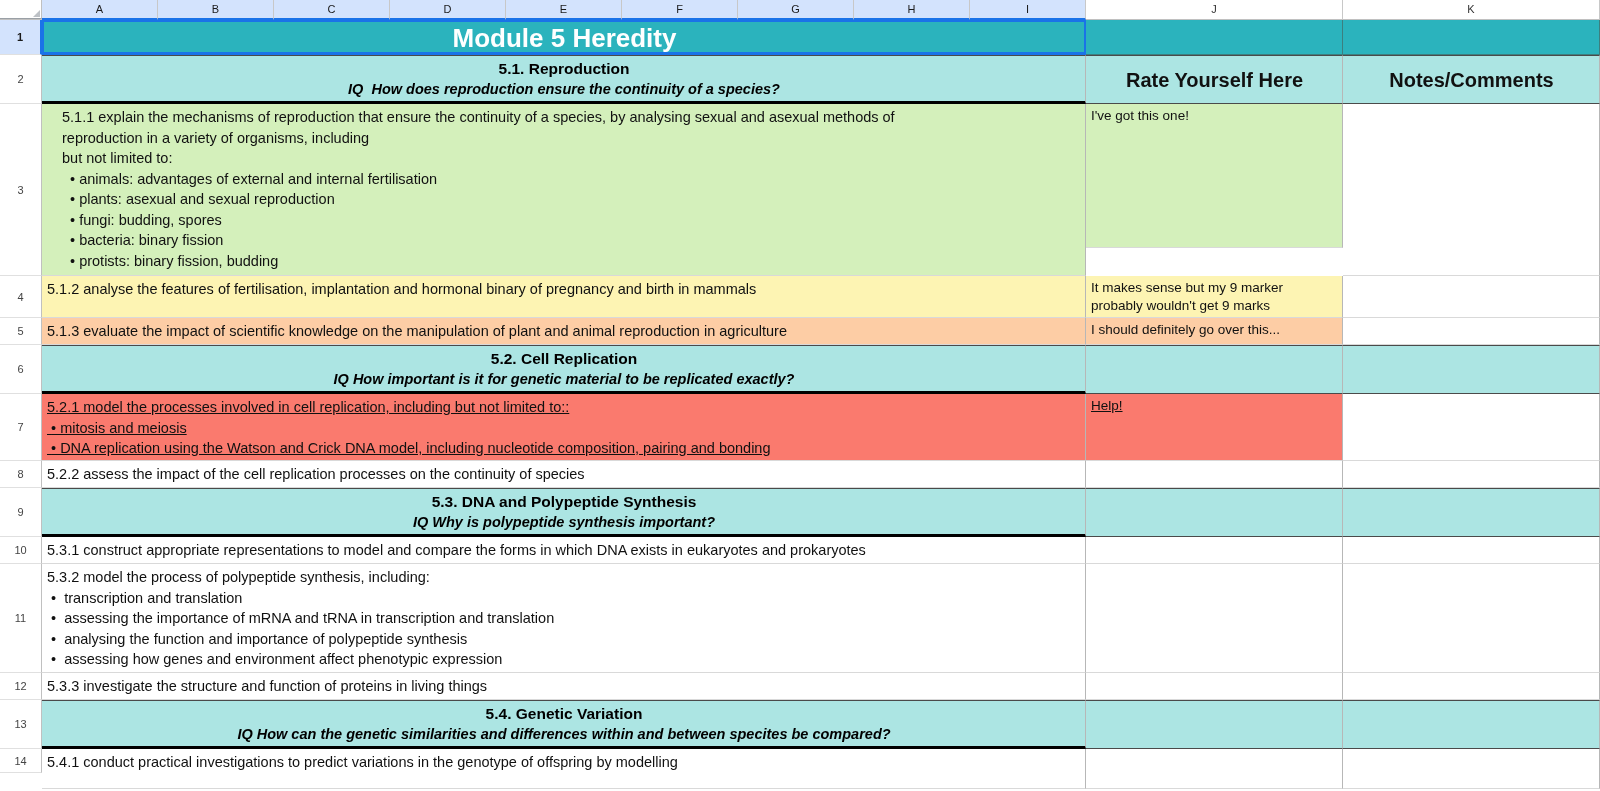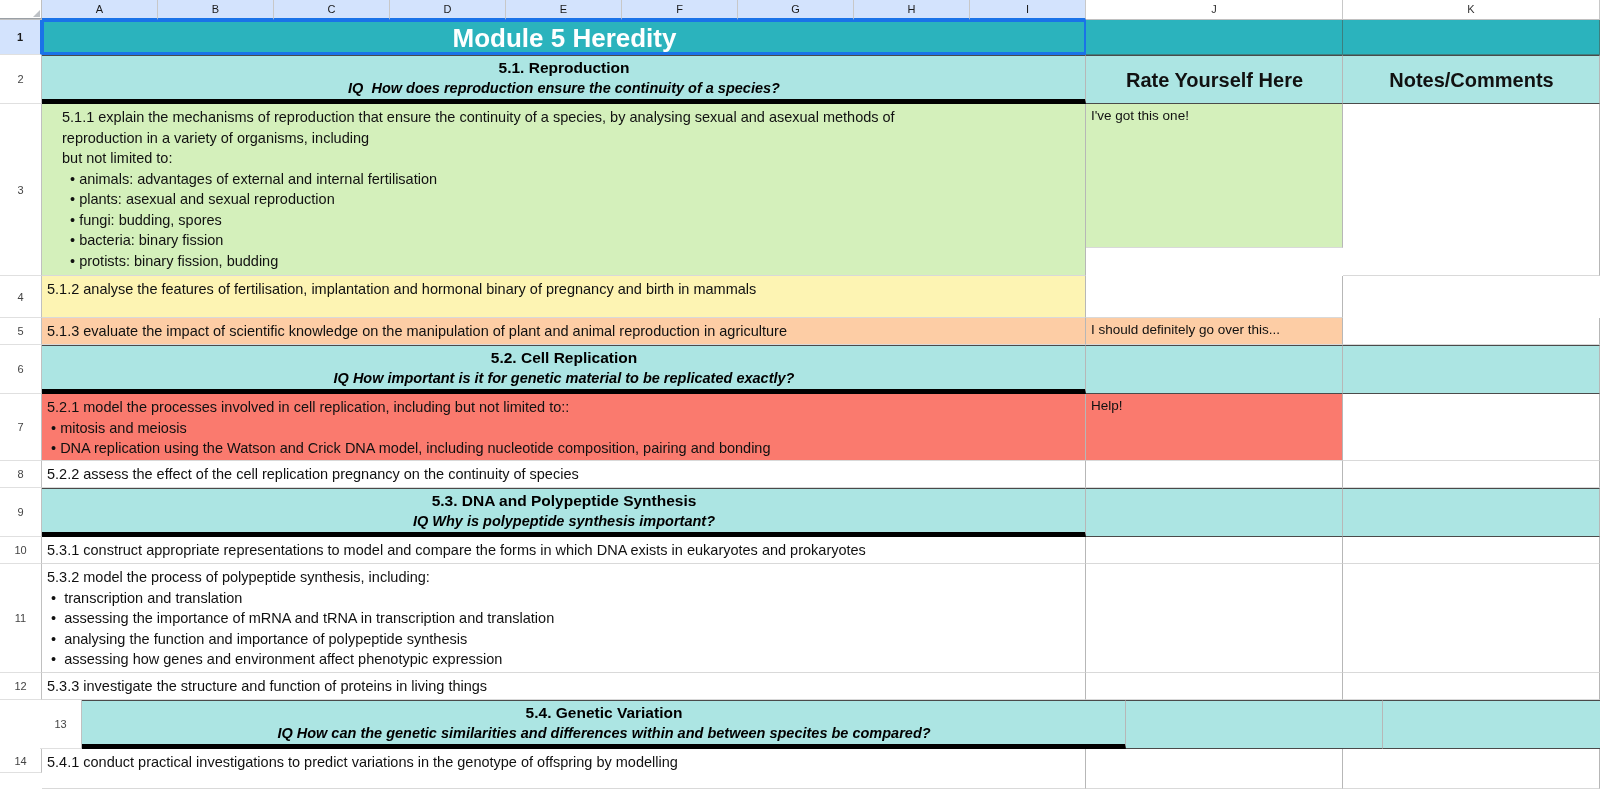--- a/index.html
+++ b/index.html
@@ -123,21 +123,21 @@
 
   
   .section {
     background: #ace5e3;
     text-align: center;
     display: flex;
     flex-direction: column;
     align-items: center;
     justify-content: center;
     border-top: 1px solid #4a4a4a;
-    border-bottom: 5px solid #000000;
+    border-bottom: 3px solid #000000;
     line-height: 20px;
   }
   .section .s-title {
     font-weight: bold;
     font-size: 15.5px;
     color: #000000;
   }
   .section .s-iq {
     font-weight: bold;
     font-style: italic;
@@ -160,21 +160,21 @@
     align-items: center;
     justify-content: center;
     border-top: 1px solid #4a4a4a;
     border-bottom: 1px solid #4a4a4a;
   }
 
   
   .fill-green  { background: #d4f0bb; }
   .fill-yellow { background: #fdf4b3; }
   .fill-orange { background: #fdcda5; }
-  .fill-red    { background: #fa7a6e; }
+  .fill-red    { background: #fa7a6e; text-decoration: underline; }
   .fill-white  { background: #ffffff; }
 
   .rate-text {
     font-size: 13.5px;
     line-height: 18px;
     color: #111111;
     text-align: left;
   }
 </style>
 </head>
@@ -221,20 +221,21 @@
   • plants: asexual and sexual reproduction
   • fungi: budding, spores
   • bacteria: binary fission
   • protists: binary fission, budding</div>
         <div class="cell rate rate-text fill-green" style="height: 144px;">I've got this one!</div>
         <div class="cell notes rate-text fill-white" style="height: 172px;"></div>
       </div>
       <div class="grid-row" style="height: 42px;">
         <div class="rowhead">4</div>
         <div class="cell main fill-yellow" style="height: 42px;">5.1.2 analyse the features of fertilisation, implantation and hormonal binary of pregnancy and birth in mammals</div>
+        <div class="cell rate rate-text fill-yellow" style="height: 42px;">It makes sense but my 9 marker probably wouldn't get 9 marks</div>
         <div class="cell notes rate-text fill-white" style="height: 42px;"></div>
       </div>
       <div class="grid-row" style="height: 27px;">
         <div class="rowhead">5</div>
         <div class="cell main fill-orange" style="height: 27px;">5.1.3 evaluate the impact of scientific knowledge on the manipulation of plant and animal reproduction in agriculture</div>
         <div class="cell rate rate-text fill-orange" style="height: 27px;">I should definitely go over this...</div>
         <div class="cell notes rate-text fill-white" style="height: 27px;"></div>
       </div>
       <div class="grid-row" style="height: 49px;">
         <div class="rowhead">6</div>
@@ -245,21 +246,21 @@
       <div class="grid-row" style="height: 67px;">
         <div class="rowhead">7</div>
         <div class="cell main fill-red" style="height: 67px;">5.2.1 model the processes involved in cell replication, including but not limited to::
  • mitosis and meiosis
  • DNA replication using the Watson and Crick DNA model, including nucleotide composition, pairing and bonding</div>
         <div class="cell rate rate-text fill-red" style="height: 67px;">Help!</div>
         <div class="cell notes rate-text fill-white" style="height: 67px;"></div>
       </div>
       <div class="grid-row" style="height: 27px;">
         <div class="rowhead">8</div>
-        <div class="cell main fill-white" style="height: 27px;">5.2.2 assess the effect of the cell replication pregnancy on the continuity of species</div>
+        <div class="cell main fill-white" style="height: 27px;">5.2.2 assess the impact of the cell replication processes on the continuity of species</div>
         <div class="cell rate rate-text fill-white" style="height: 27px;"></div>
         <div class="cell notes rate-text fill-white" style="height: 27px;"></div>
       </div>
       <div class="grid-row" style="height: 49px;">
         <div class="rowhead">9</div>
         <div class="cell main section" style="height: 49px;"><div class="s-title">5.3. DNA and Polypeptide Synthesis</div><div class="s-iq">IQ Why is polypeptide synthesis important?</div></div>
         <div class="cell rate section-side" style="height: 49px;"></div>
         <div class="cell notes section-side" style="height: 49px;"></div>
       </div>
       <div class="grid-row" style="height: 27px;">
@@ -277,21 +278,21 @@
  •  assessing how genes and environment affect phenotypic expression</div>
         <div class="cell rate rate-text fill-white" style="height: 109px;"></div>
         <div class="cell notes rate-text fill-white" style="height: 109px;"></div>
       </div>
       <div class="grid-row" style="height: 27px;">
         <div class="rowhead">12</div>
         <div class="cell main fill-white" style="height: 27px;">5.3.3 investigate the structure and function of proteins in living things</div>
         <div class="cell rate rate-text fill-white" style="height: 27px;"></div>
         <div class="cell notes rate-text fill-white" style="height: 27px;"></div>
       </div>
-      <div class="grid-row" style="height: 49px; padding-left: 40px;">
+      <div class="grid-row" style="height: 49px;">
         <div class="rowhead">13</div>
         <div class="cell main section" style="height: 49px;"><div class="s-title">5.4. Genetic Variation</div><div class="s-iq">IQ How can the genetic similarities and differences within and between specites be compared?</div></div>
         <div class="cell rate section-side" style="height: 49px;"></div>
         <div class="cell notes section-side" style="height: 49px;"></div>
       </div>
       <div class="grid-row" style="height: 24px;">
         <div class="rowhead">14</div>
         <div class="cell main fill-white" style="height: 40px;">5.4.1 conduct practical investigations to predict variations in the genotype of offspring by modelling</div>
         <div class="cell rate rate-text fill-white" style="height: 40px;"></div>
         <div class="cell notes rate-text fill-white" style="height: 40px;"></div>

